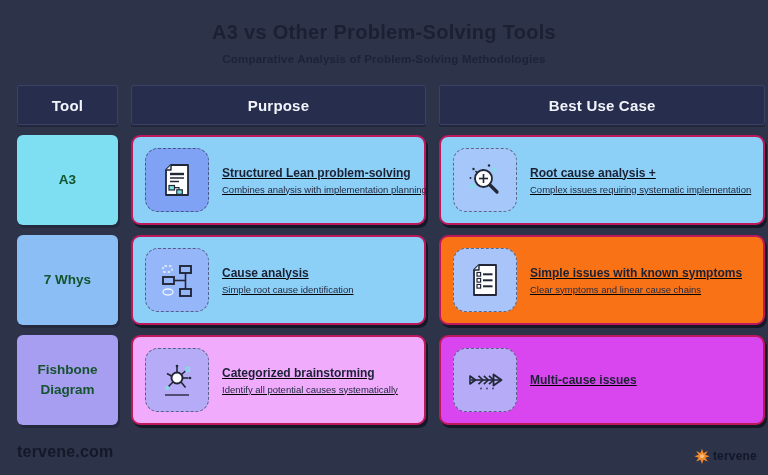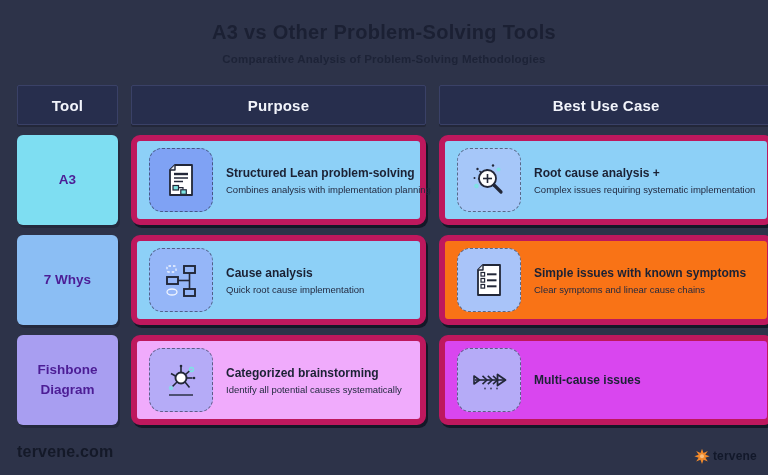--- a/index.html
+++ b/index.html
@@ -25,27 +25,27 @@
     gap:10px 13px;
   }
   .head{
     background:#272e4d;border:1px solid #3a4167;border-radius:2px;
     display:flex;align-items:center;justify-content:center;
     color:#f2f4fb;font-size:15px;font-weight:600;letter-spacing:.2px;
     box-shadow:0 2px 0 rgba(0,0,0,.22);
   }
   .tool-cell{
     border-radius:6px;display:flex;align-items:center;justify-content:center;
-    text-align:center;font-size:13.5px;font-weight:600;color:#4c1d95;
+    text-align:center;font-size:13.5px;font-weight:600;color:#14532d;
     line-height:1.45;box-shadow:2px 3px 0 rgba(14,18,32,.28);padding:4px;
   }
   .card{
-    border:6px solid #be185d;border-radius:9px;
+    border:2px solid #be185d;border-radius:9px;
     box-shadow:2px 3px 0 #141827;
-    display:flex;align-items:center;gap:13px;padding:12px 12px;
+    display:flex;align-items:center;gap:13px;padding:12px 12px;text-decoration:underline;
   }
   .iconbox{
     width:62px;height:62px;flex:0 0 62px;border-radius:13px;
     border:1.5px dashed rgba(24,29,47,.55);
     display:flex;align-items:center;justify-content:center;
   }
   .cardtext{min-width:0;}
   .card-title{
     font-size:12px;font-weight:700;color:#1b2134;white-space:nowrap;
   }
@@ -128,21 +128,21 @@
         <ellipse cx="11" cy="32" rx="5" ry="3" stroke="rgba(255,255,255,.85)" stroke-width="1.3"></ellipse>
         <path d="M17 20.5 H28.5" stroke-width="1.6"></path>
         <path d="M28.5 13 V29" stroke-width="1.6"></path>
         <rect x="23" y="6" width="11" height="7" stroke-width="1.9"></rect>
         <rect x="6" y="17" width="11" height="7" stroke-width="1.9"></rect>
         <rect x="23" y="29" width="11" height="7" stroke-width="1.9"></rect>
       </svg>
     </div>
     <div class="cardtext">
       <div class="card-title">Cause analysis</div>
-      <div class="card-desc">Quick root cause implementation</div>
+      <div class="card-desc">Simple root cause identification</div>
     </div>
   </div>
 
   <div class="card" style="background: #f97316;">
     <div class="iconbox" style="background: rgb(169, 196, 249);">
       <svg width="40" height="40" viewBox="0 0 40 40" fill="none" stroke="#222738">
         <path d="M14 5 H31 V35 H9 V10 Z" fill="#ffffff" stroke-width="1.8" stroke-linejoin="round"></path>
         <path d="M14 5 V10 H9" fill="#e8ecf5" stroke-width="1.4" stroke-linejoin="round"></path>
         <rect x="12" y="12.5" width="3.6" height="3.6" stroke-width="1.2"></rect>
         <rect x="12" y="18.5" width="3.6" height="3.6" stroke-width="1.2"></rect>

